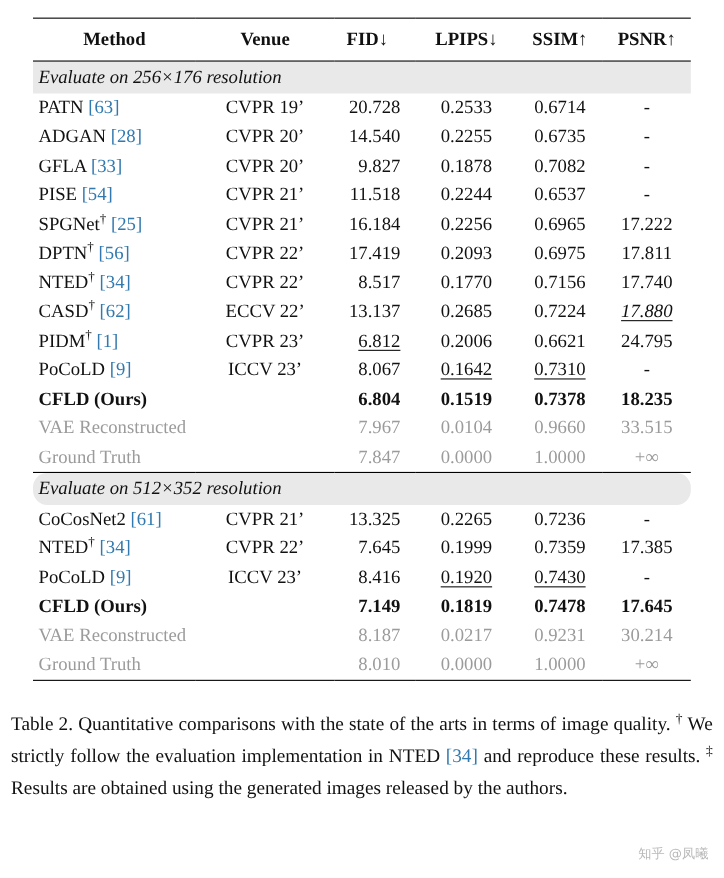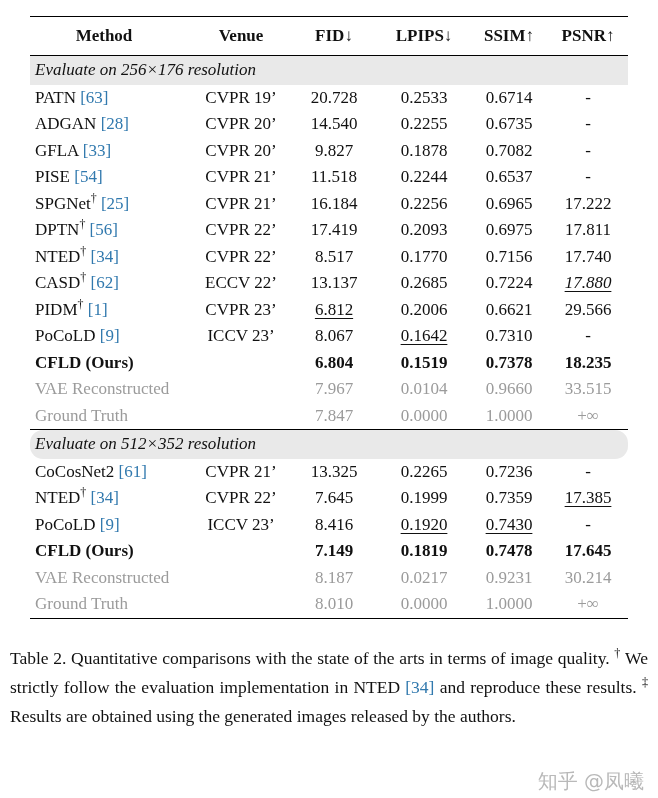--- a/index.html
+++ b/index.html
@@ -52,21 +52,21 @@
     text-align: left;
     padding: 4px 0 4px 5px;
     font-size: 17px;
   }
   tr.section-sep td { border-top: 1.1px solid #000; border-radius: 13px; }
 
   td { padding: 3px 0; line-height: 20.5px; vertical-align: baseline; }
   td.method { text-align: left; padding-left: 5px; white-space: nowrap; }
   td.venue  { text-align: center; white-space: nowrap; }
   td.num    { text-align: center; }
-  td.fid    { text-align: center; padding-right: 14px; }
+  td.fid    { text-align: right; padding-right: 14px; }
 
   tr.bold { font-weight: bold; }
   tr.gray { color: var(--muted); }
 
   .cite { color: var(--cite); cursor: pointer; }
   tr.gray .cite { color: var(--muted-cite); }
 
   sup { font-size: 70%; line-height: 0; vertical-align: super; }
 
   .caption {
@@ -76,21 +76,21 @@
     line-height: 29px;
     text-align: justify;
   }
   .caption .cite { color: var(--cite); }
 
   .watermark {
     position: absolute;
     right: 14px;
     top: 752px;
     font-family: "DejaVu Sans", sans-serif;
-    font-size: 20px;
+    font-size: 12px;
     color: var(--wm);
     pointer-events: none;
     white-space: nowrap;
   }
 </style>
 </head>
 <body>
 
 <div class="page">
 
@@ -180,28 +180,28 @@
           <td class="num lpips">0.2685</td>
           <td class="num ssim">0.7224</td>
           <td class="num psnr"><span style="text-decoration: underline; text-underline-offset: 3px; font-style: italic;">17.880</span></td>
         </tr>
         <tr class="data-row normal">
           <td class="method"><span>PIDM</span><sup>†</sup> <span class="cite">[1]</span></td>
           <td class="venue">CVPR 23’</td>
           <td class="num fid"><span style="text-decoration: underline; text-underline-offset: 3px;">6.812</span></td>
           <td class="num lpips">0.2006</td>
           <td class="num ssim">0.6621</td>
-          <td class="num psnr">29.566</td>
+          <td class="num psnr">24.795</td>
         </tr>
         <tr class="data-row normal">
           <td class="method"><span>PoCoLD</span> <span class="cite">[9]</span></td>
           <td class="venue">ICCV 23’</td>
           <td class="num fid">8.067</td>
           <td class="num lpips"><span style="text-decoration: underline; text-underline-offset: 3px;">0.1642</span></td>
-          <td class="num ssim"><span style="text-underline-offset: 3px; margin-top: 44px;">0.7310</span></td>
+          <td class="num ssim"><span style="text-decoration: underline; text-underline-offset: 3px; margin-top: 44px;">0.7310</span></td>
           <td class="num psnr">-</td>
         </tr>
         <tr class="data-row bold">
           <td class="method"><span>CFLD (Ours)</span></td>
           <td class="venue"></td>
           <td class="num fid">6.804</td>
           <td class="num lpips">0.1519</td>
           <td class="num ssim">0.7378</td>
           <td class="num psnr">18.235</td>
         </tr>
@@ -231,21 +231,21 @@
           <td class="num lpips">0.2265</td>
           <td class="num ssim">0.7236</td>
           <td class="num psnr">-</td>
         </tr>
         <tr class="data-row normal">
           <td class="method"><span>NTED</span><sup>†</sup> <span class="cite">[34]</span></td>
           <td class="venue">CVPR 22’</td>
           <td class="num fid"><span style="text-underline-offset: 3px; margin-top: 40px;">7.645</span></td>
           <td class="num lpips">0.1999</td>
           <td class="num ssim">0.7359</td>
-          <td class="num psnr"><span style="text-decoration: underline; text-underline-offset: 3px; text-align: right;">17.385</span></td>
+          <td class="num psnr"><span style="text-underline-offset: 3px; text-align: right;">17.385</span></td>
         </tr>
         <tr class="data-row normal">
           <td class="method"><span>PoCoLD</span> <span class="cite">[9]</span></td>
           <td class="venue">ICCV 23’</td>
           <td class="num fid">8.416</td>
           <td class="num lpips"><span style="text-decoration: underline; text-underline-offset: 3px;">0.1920</span></td>
           <td class="num ssim"><span style="text-decoration: underline; text-underline-offset: 3px;">0.7430</span></td>
           <td class="num psnr">-</td>
         </tr>
         <tr class="data-row bold">

